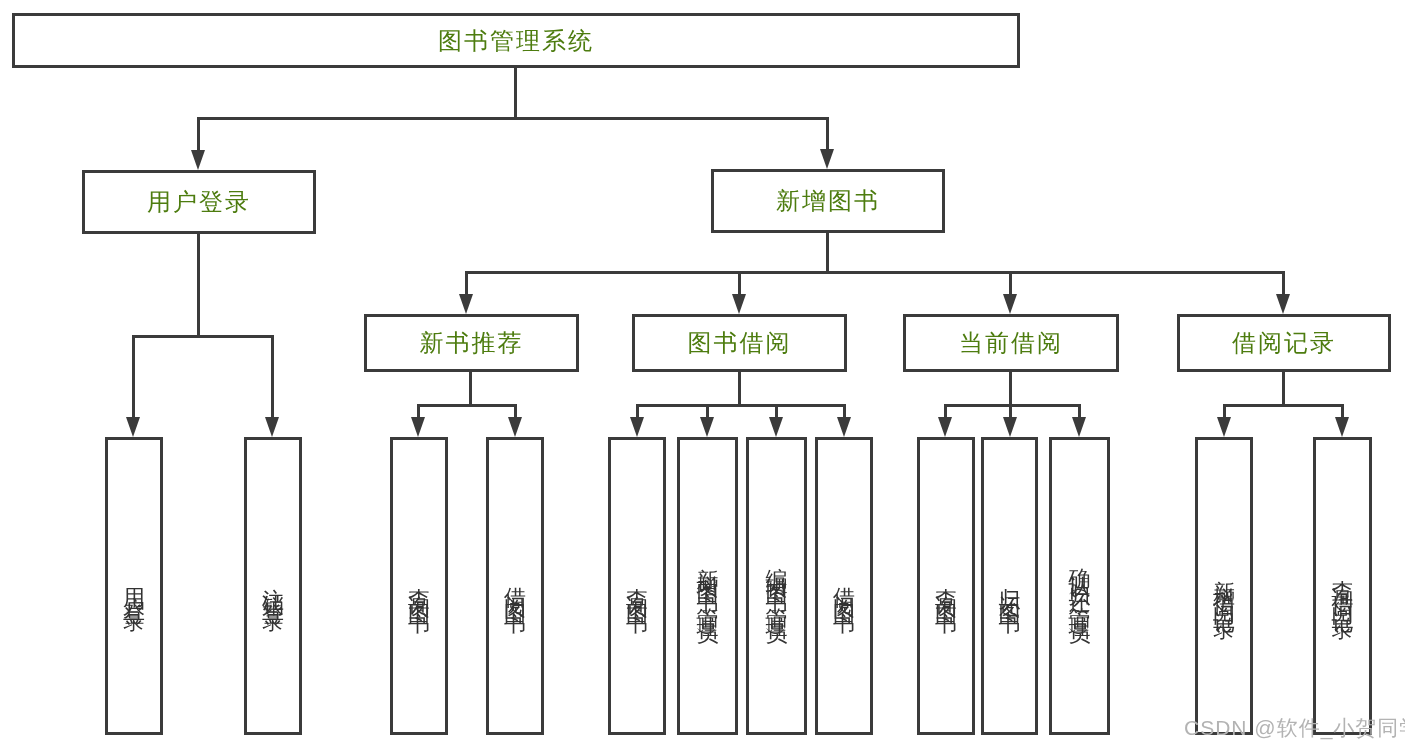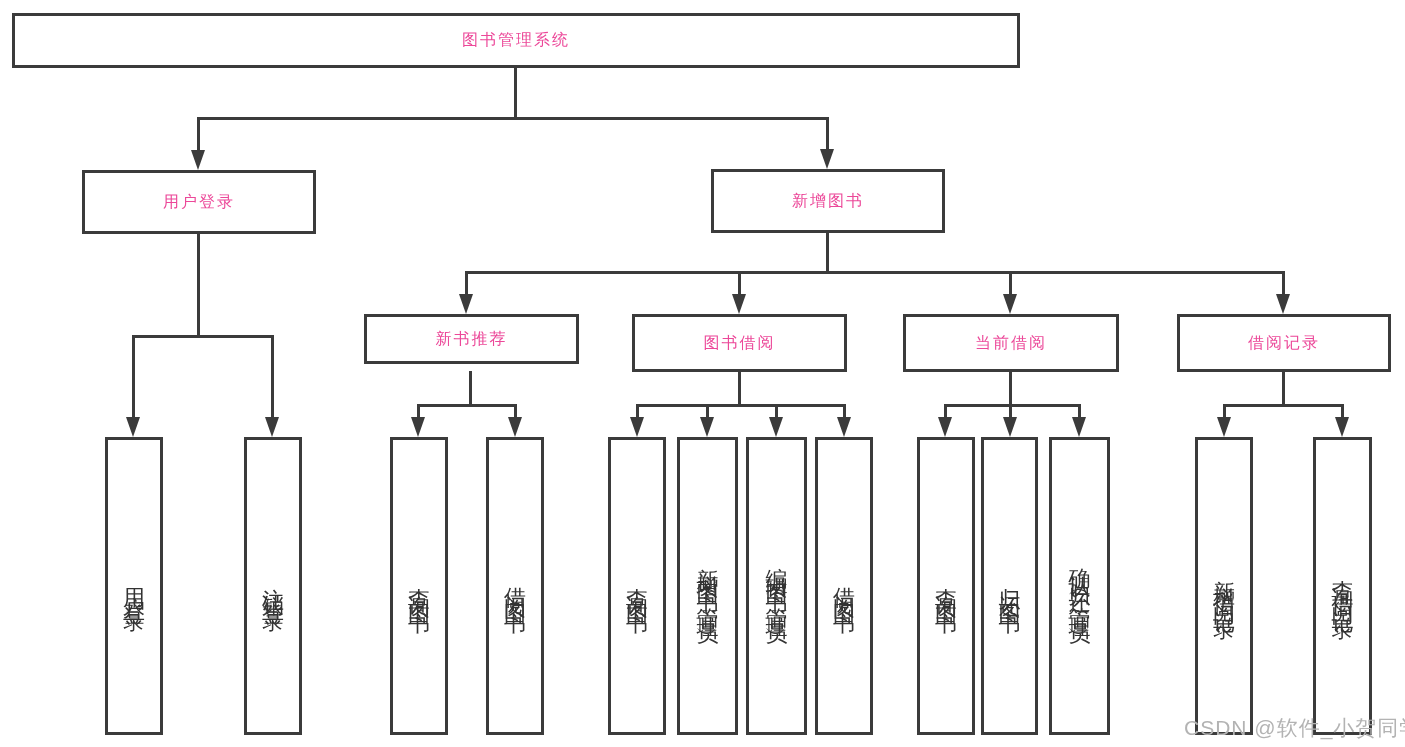--- a/index.html
+++ b/index.html
@@ -11,24 +11,24 @@
     color:#333333;
     overflow:hidden;
   }
   .box{
     position:absolute;
     border:3px solid #3b3b3b;
     background:#ffffff;
     display:flex;
     align-items:center;
     justify-content:center;
-    font-size:16px;
+    font-size:24px;
     letter-spacing:2px;
     box-sizing:border-box;
-    color:#ec4899;
+    color:#4d7c0f;
   }
   .vbox{
     position:absolute;
     border:3px solid #3b3b3b;
     background:#ffffff;
     box-sizing:border-box;
     display:flex;
     align-items:center;
     justify-content:center;
     writing-mode:vertical-rl;
@@ -82,21 +82,21 @@
   <div class="hline" style="left:465px;top:271px;width:820px;"></div>
   <div class="vline" style="left:465px;top:271px;height:25px;"></div>
   <div class="arrow" style="left:459px;top:294px;"></div>
   <div class="vline" style="left:738px;top:271px;height:25px;"></div>
   <div class="arrow" style="left:732px;top:294px;"></div>
   <div class="vline" style="left:1009px;top:271px;height:25px;"></div>
   <div class="arrow" style="left:1003px;top:294px;"></div>
   <div class="vline" style="left:1282px;top:271px;height:25px;"></div>
   <div class="arrow" style="left:1276px;top:294px;"></div>
 
-  <div class="box" style="left:364px;top:314px;width:215px;height:50px;">新书推荐</div>
+  <div class="box" style="left:364px;top:314px;width:215px;height:58px;">新书推荐</div>
   <div class="box" style="left:903px;top:314px;width:216px;height:58px;">当前借阅</div>
   <div class="box" style="left:632px;top:314px;width:215px;height:58px;">图书借阅</div>
   <div class="box" style="left:1177px;top:314px;width:214px;height:58px;">借阅记录</div>
 
   <div class="vline" style="left:469px;top:371px;height:34px;"></div>
   <div class="hline" style="left:417px;top:404px;width:100px;"></div>
   <div class="vline" style="left:417px;top:404px;height:15px;"></div>
   <div class="arrow" style="left:411px;top:417px;"></div>
   <div class="vline" style="left:514px;top:404px;height:15px;"></div>
   <div class="arrow" style="left:508px;top:417px;"></div>

